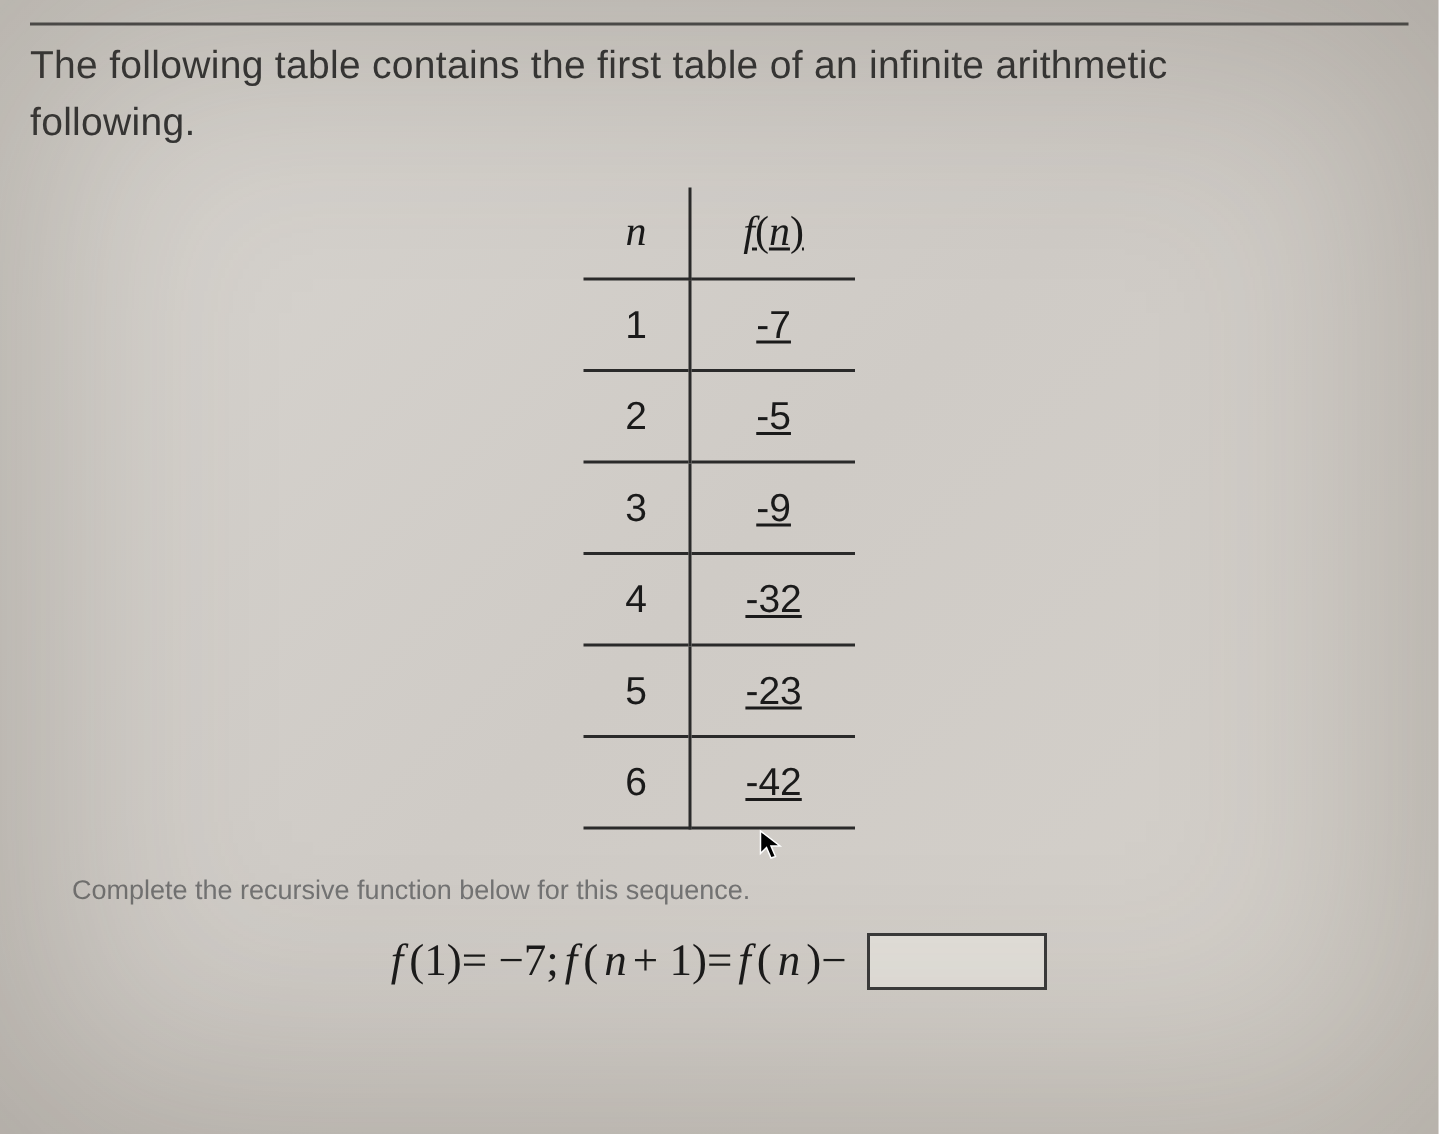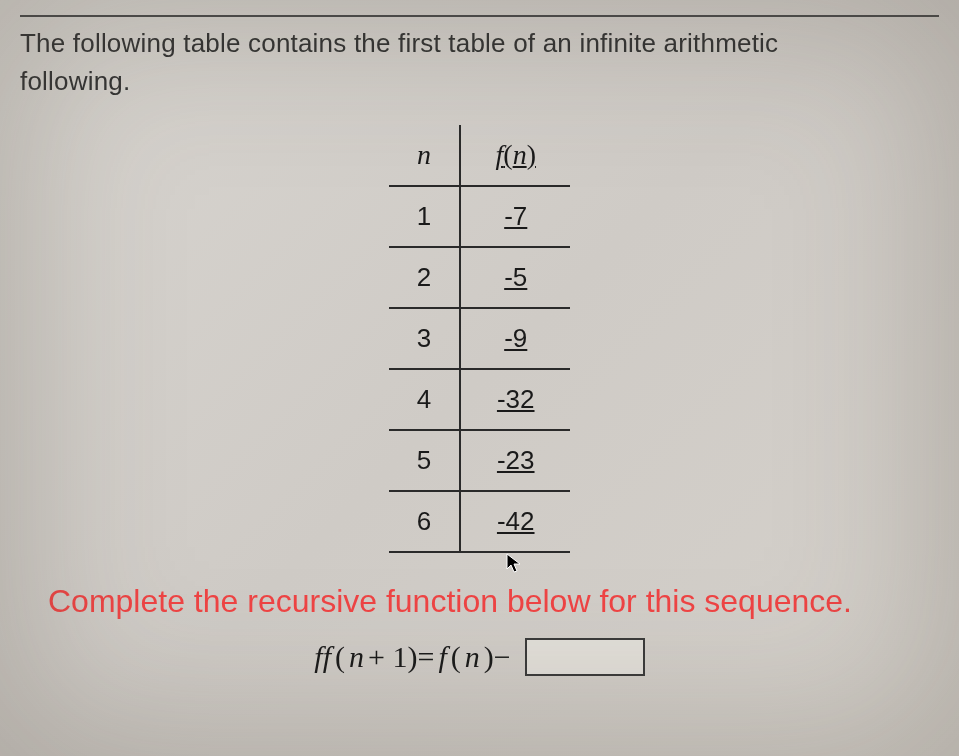--- a/index.html
+++ b/index.html
@@ -60,22 +60,22 @@
       min-width: 70px;
     }
     .seq-table .col-fn {
       min-width: 110px;
       text-decoration: underline;
     }
     .seq-table tbody tr:last-child td {
       border-bottom: 2px solid #2a2a2a;
     }
     .completion-text {
-      font-size: 32px;
-      color: #ef4444;
+      font-size: 18px;
+      color: #737373;
       text-align: left;
       margin-bottom: 18px;
       padding-left: 28px;
     }
     .formula-row {
       display: flex;
       justify-content: center;
       align-items: center;
       font-family: 'Times New Roman', serif;
       font-size: 30px;
@@ -158,20 +158,21 @@
         <td class="col-fn">-42</td>
       </tr>
     </tbody>
   </table>
 </div>
 
 <div class="completion-text">Complete the recursive function below for this sequence.</div>
 
 <div class="formula-row">
   <span class="math">f</span>
+  <span class="op">(1)= −7;  </span>
   <span class="math">f</span>
   <span class="op">(</span>
   <span class="math">n</span>
   <span class="op"> + 1)= </span>
   <span class="math">f</span>
   <span class="op">(</span>
   <span class="math">n</span>
   <span class="op">)−</span>
   <span class="answer-box"></span>
 </div>

